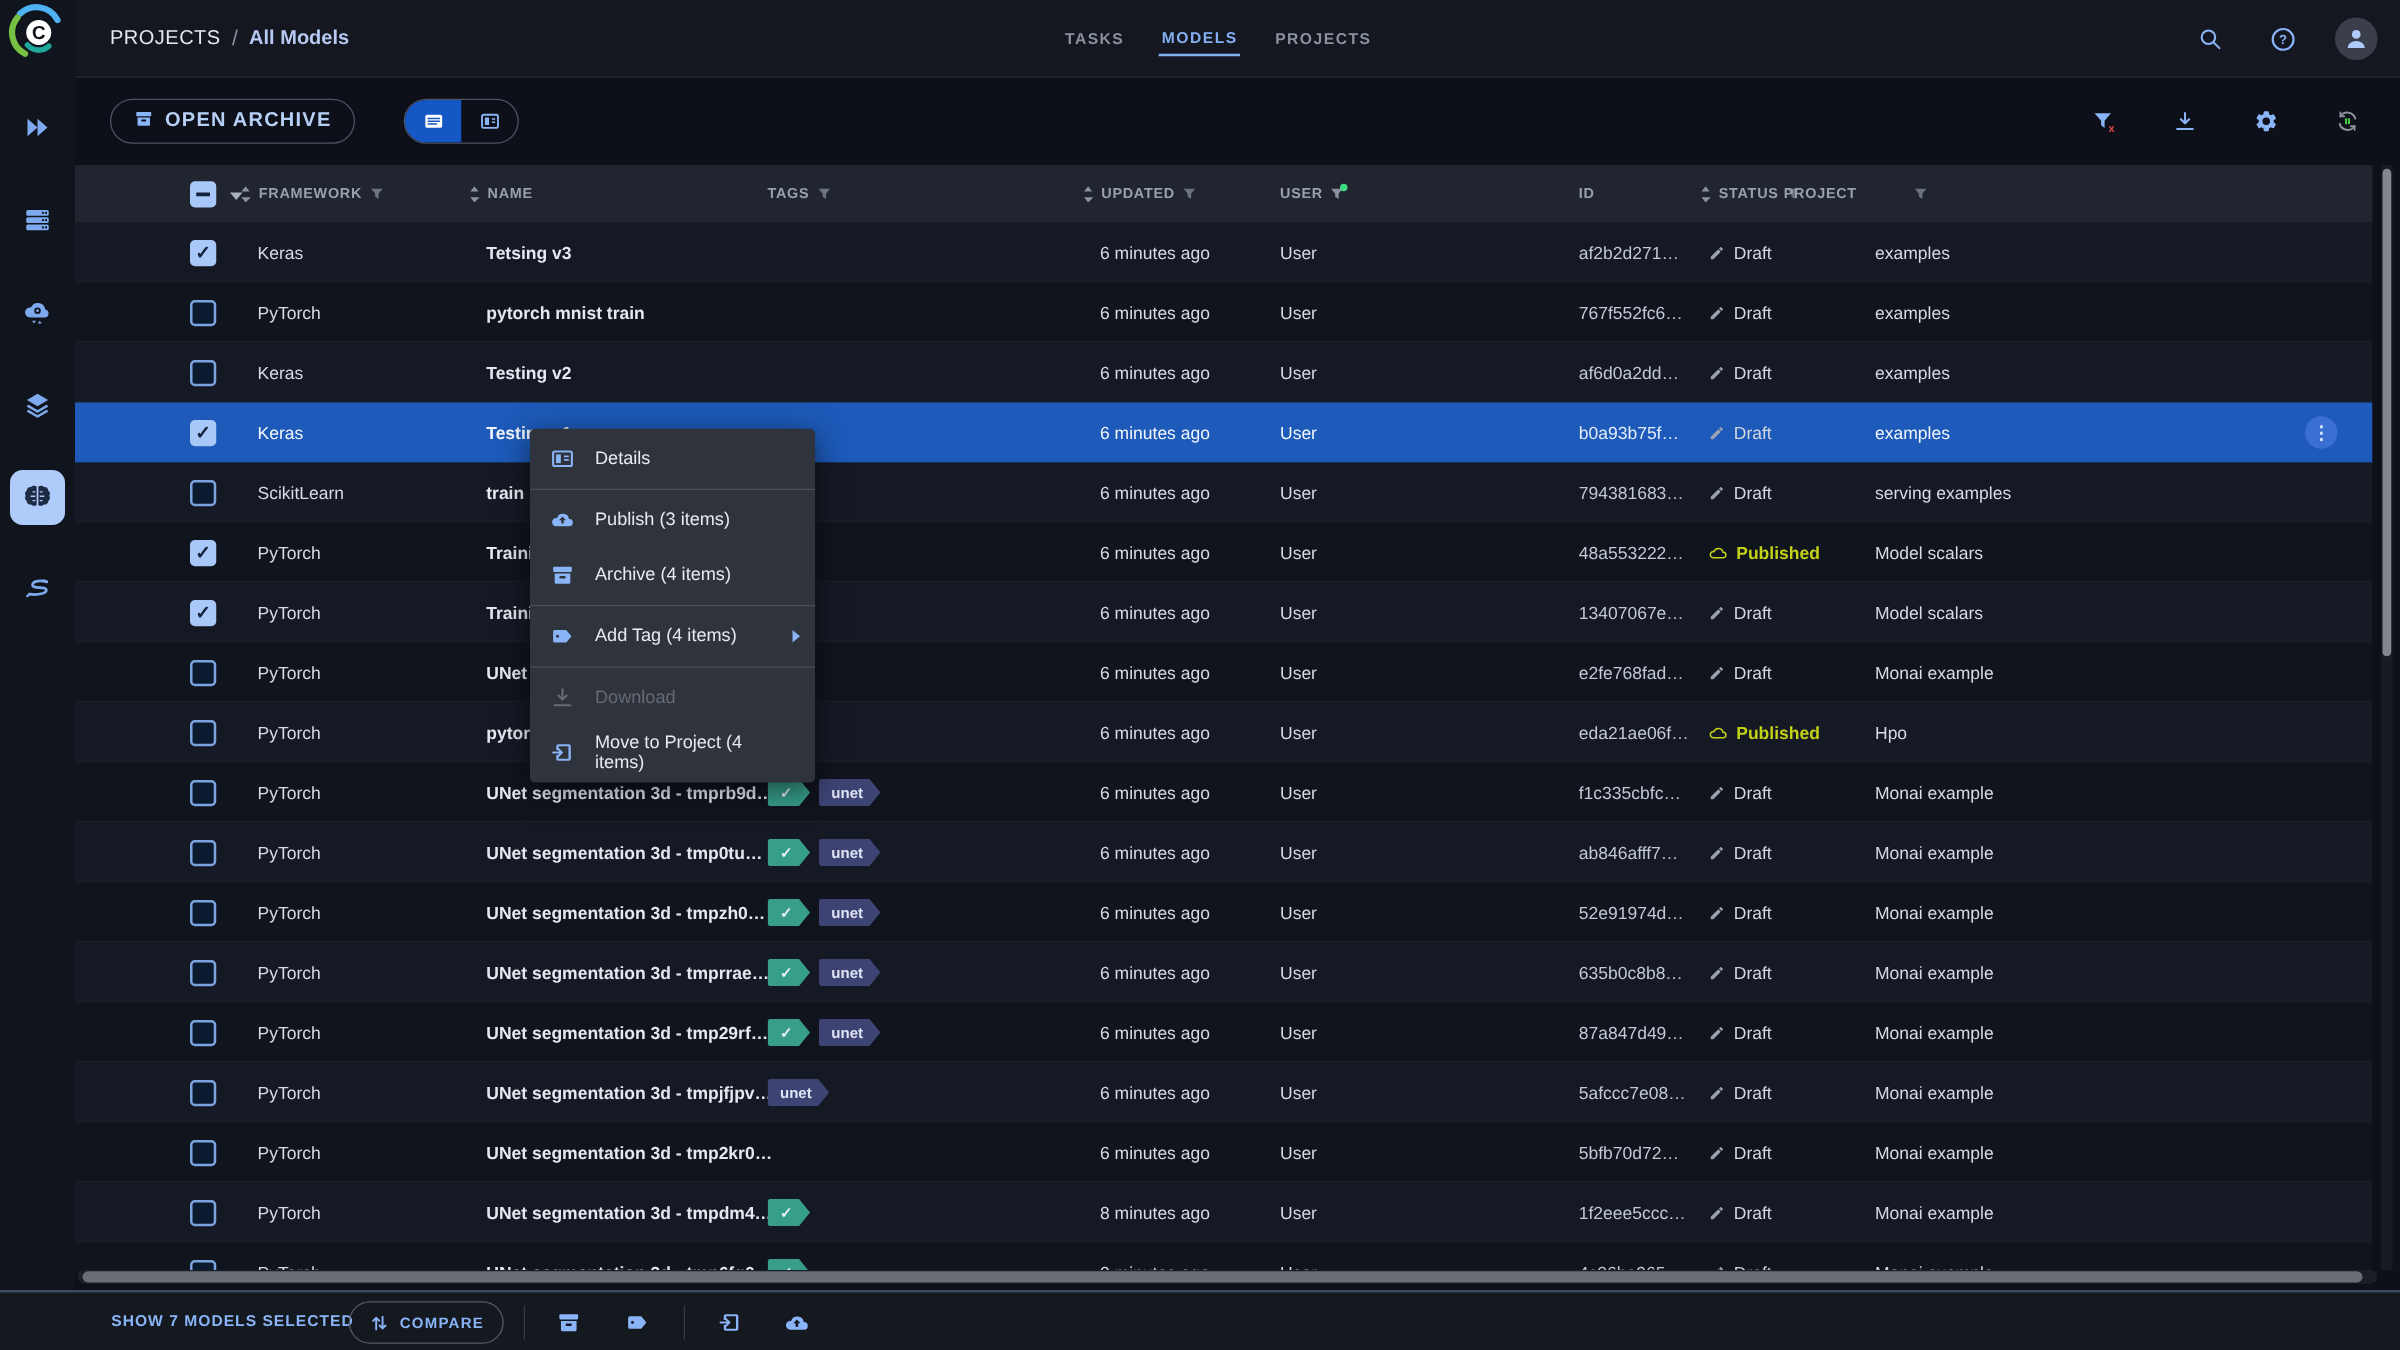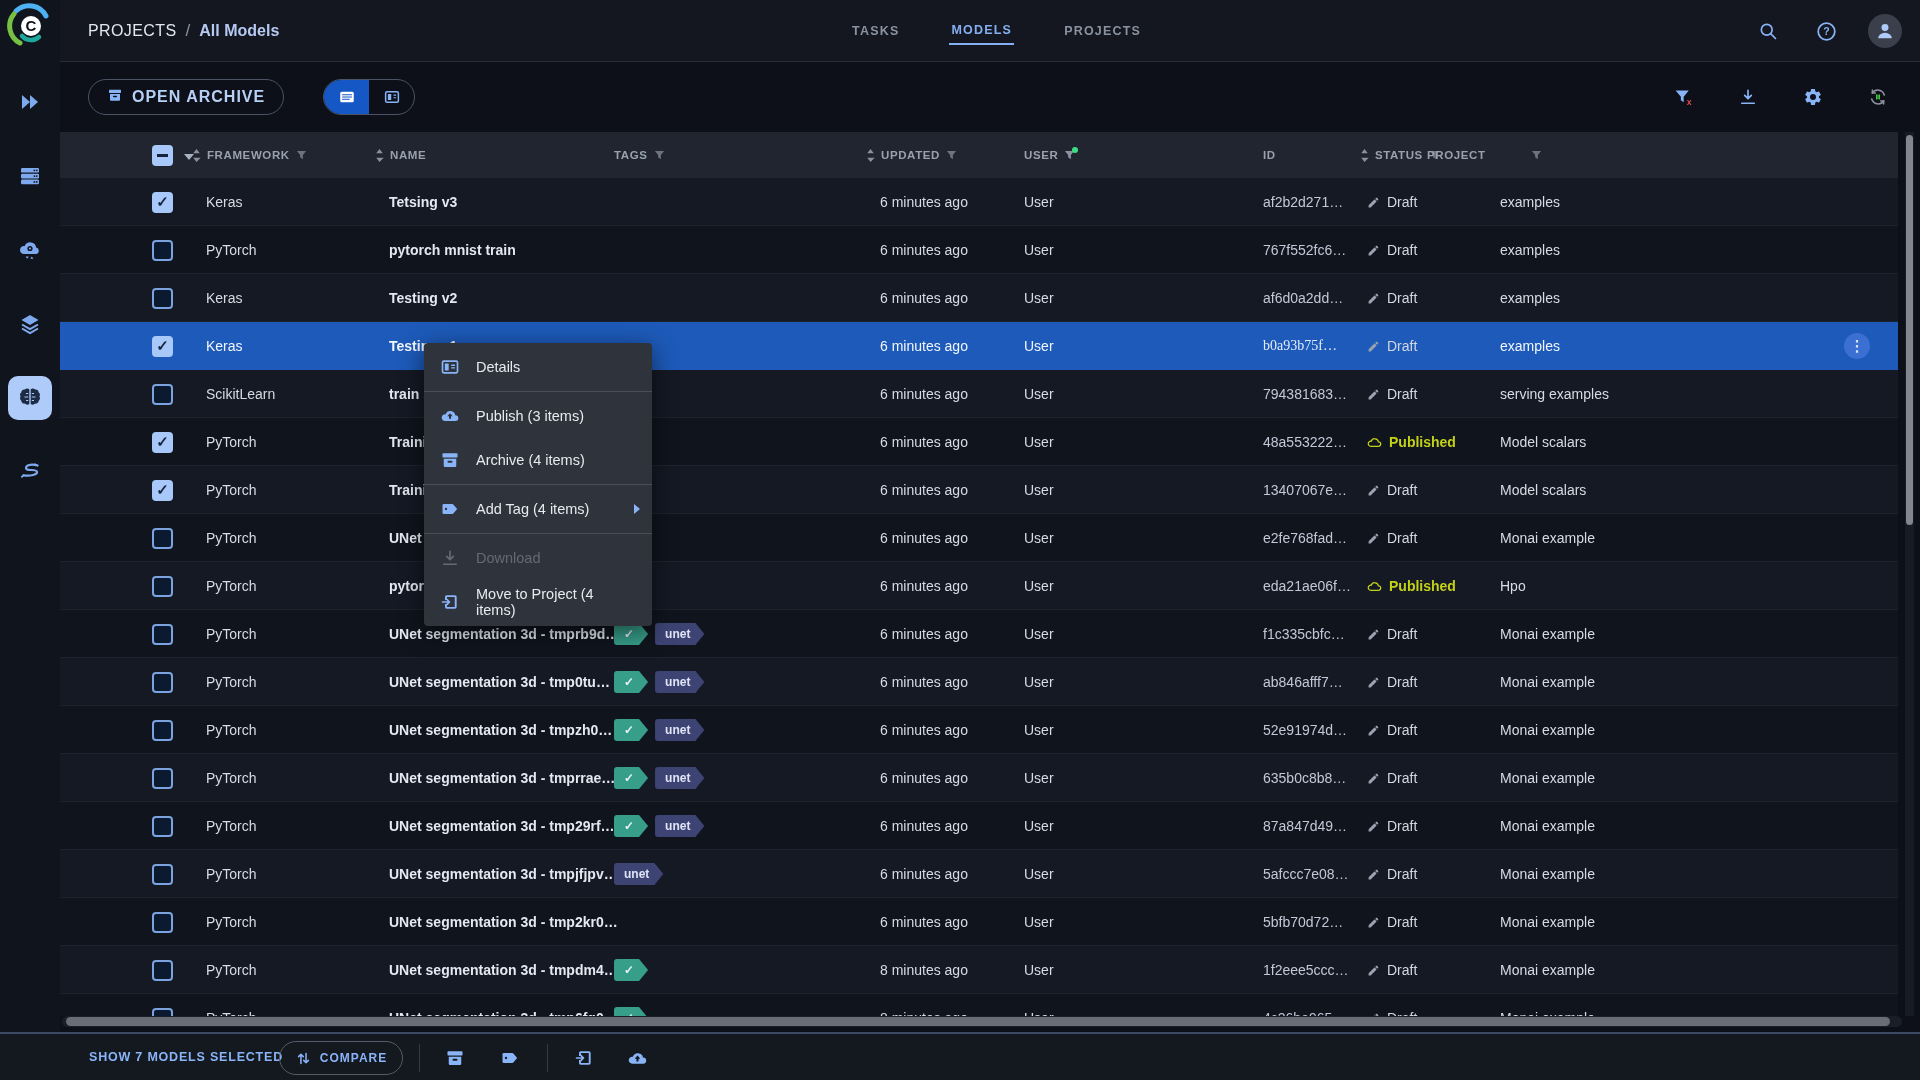--- a/index.html
+++ b/index.html
@@ -17,21 +17,21 @@
   .side-item { width:44px; height:44px; display:flex; align-items:center; justify-content:center; border-radius:10px; cursor:pointer; }
   .side-item svg { width:24px; height:24px; }
   .side-item.active { background:#aecbfa; }
 
   
   .topbar { position:absolute; left:60px; top:0; width:1860px; height:62px; background:#14171f; border-bottom:1px solid #262b36; z-index:20; }
   .breadcrumb { position:absolute; left:28px; top:0; height:62px; display:flex; align-items:center; gap:9px; font-size:16px; }
   .crumb-root { color:#e3e7f0; letter-spacing:.4px; }
   .crumb-sep { color:#8a92a2; font-size:17px; }
   .crumb-current { color:#b6c9f2; font-weight:bold; }
-  .tabs { position:absolute; left:790px; top:0; height:62px; display:flex; align-items:center; gap:48px; }
+  .tabs { position:absolute; left:790px; top:0; height:62px; display:flex; align-items:center; gap:26px; }
   .tab { font-size:12.5px; font-weight:bold; letter-spacing:1.2px; color:#8a92a0; padding:6px 2px; cursor:pointer; }
   .tab.active { color:#84aef2; border-bottom:2px solid #84aef2; }
   .topbar-right { position:absolute; right:18px; top:0; height:62px; display:flex; align-items:center; gap:26px; }
   .icon-btn { width:32px; height:32px; display:flex; align-items:center; justify-content:center; cursor:pointer; }
   .avatar { width:34px; height:34px; border-radius:50%; background:#3a3f4b; display:flex; align-items:center; justify-content:center; }
 
   
   .toolbar { position:absolute; left:60px; top:62px; width:1860px; height:70px; background:#0d1019; }
   .pill-btn { position:absolute; left:28px; top:17px; height:36px; border:1px solid #4b5364; border-radius:18px; display:flex; align-items:center; gap:9px; padding:0 18px; cursor:pointer; }
   .pill-btn .lbl { font-size:16px; font-weight:bold; letter-spacing:1px; color:#b7d0f5; }
@@ -48,21 +48,21 @@
   .caret-down { width:0; height:0; border-left:5px solid transparent; border-right:5px solid transparent; border-top:6px solid #aab2c0; margin-top:2px; cursor:pointer; }
   .funnel-wrap { position:relative; display:flex; }
   .filter-dot { position:absolute; right:-3px; top:-3px; width:6px; height:6px; border-radius:50%; background:#3ddc84; }
 
   .tbody { position:absolute; left:60px; top:178px; width:1838px; height:838px; overflow:hidden; z-index:4; }
   .row { position:relative; width:100%; height:48px; border-bottom:1px solid #1e222c; }
   .row.odd { background:#151924; }
   .row.even { background:#10141d; }
   .row.selected { background:#1d5ab9; border-bottom-color:#1d5ab9; }
   .row.selected .cell { color:#f2f6fd; }
-  .row.selected .cell-id { color:#e4ecfa;font-family:Liberation Serif, serif; }
+  .row.selected .cell-id { color:#e4ecfa; }
   .cell { position:absolute; top:0; height:48px; display:flex; align-items:center; font-size:14px; color:#d7dbe4; white-space:nowrap; }
   .c-check{left:92px;} .c-fw{left:146px;} .c-name{left:329px; font-weight:bold; color:#e4e8f1;} .c-tags{left:554px; gap:7px;}
   .c-upd{left:820px;} .c-user{left:964px;} .c-id{left:1203px;} .c-status{left:1307px; gap:7px;} .c-proj{left:1440px;}
   .cell-id { color:#c2c8d6; }
   .status-txt { color:#d3d7e0; }
   .row .published .status-txt { color:#c3d117; font-weight:bold; }
 
   .checkbox { width:21px; height:21px; border-radius:4px; cursor:pointer; display:flex; align-items:center; justify-content:center; }
   .checkbox.checked { background:#a7c8f8; color:#16233c; font-size:15px; font-weight:bold; }
   .checkbox.unchecked { background:#0c1a30; border:2px solid #7ba3e0; }

